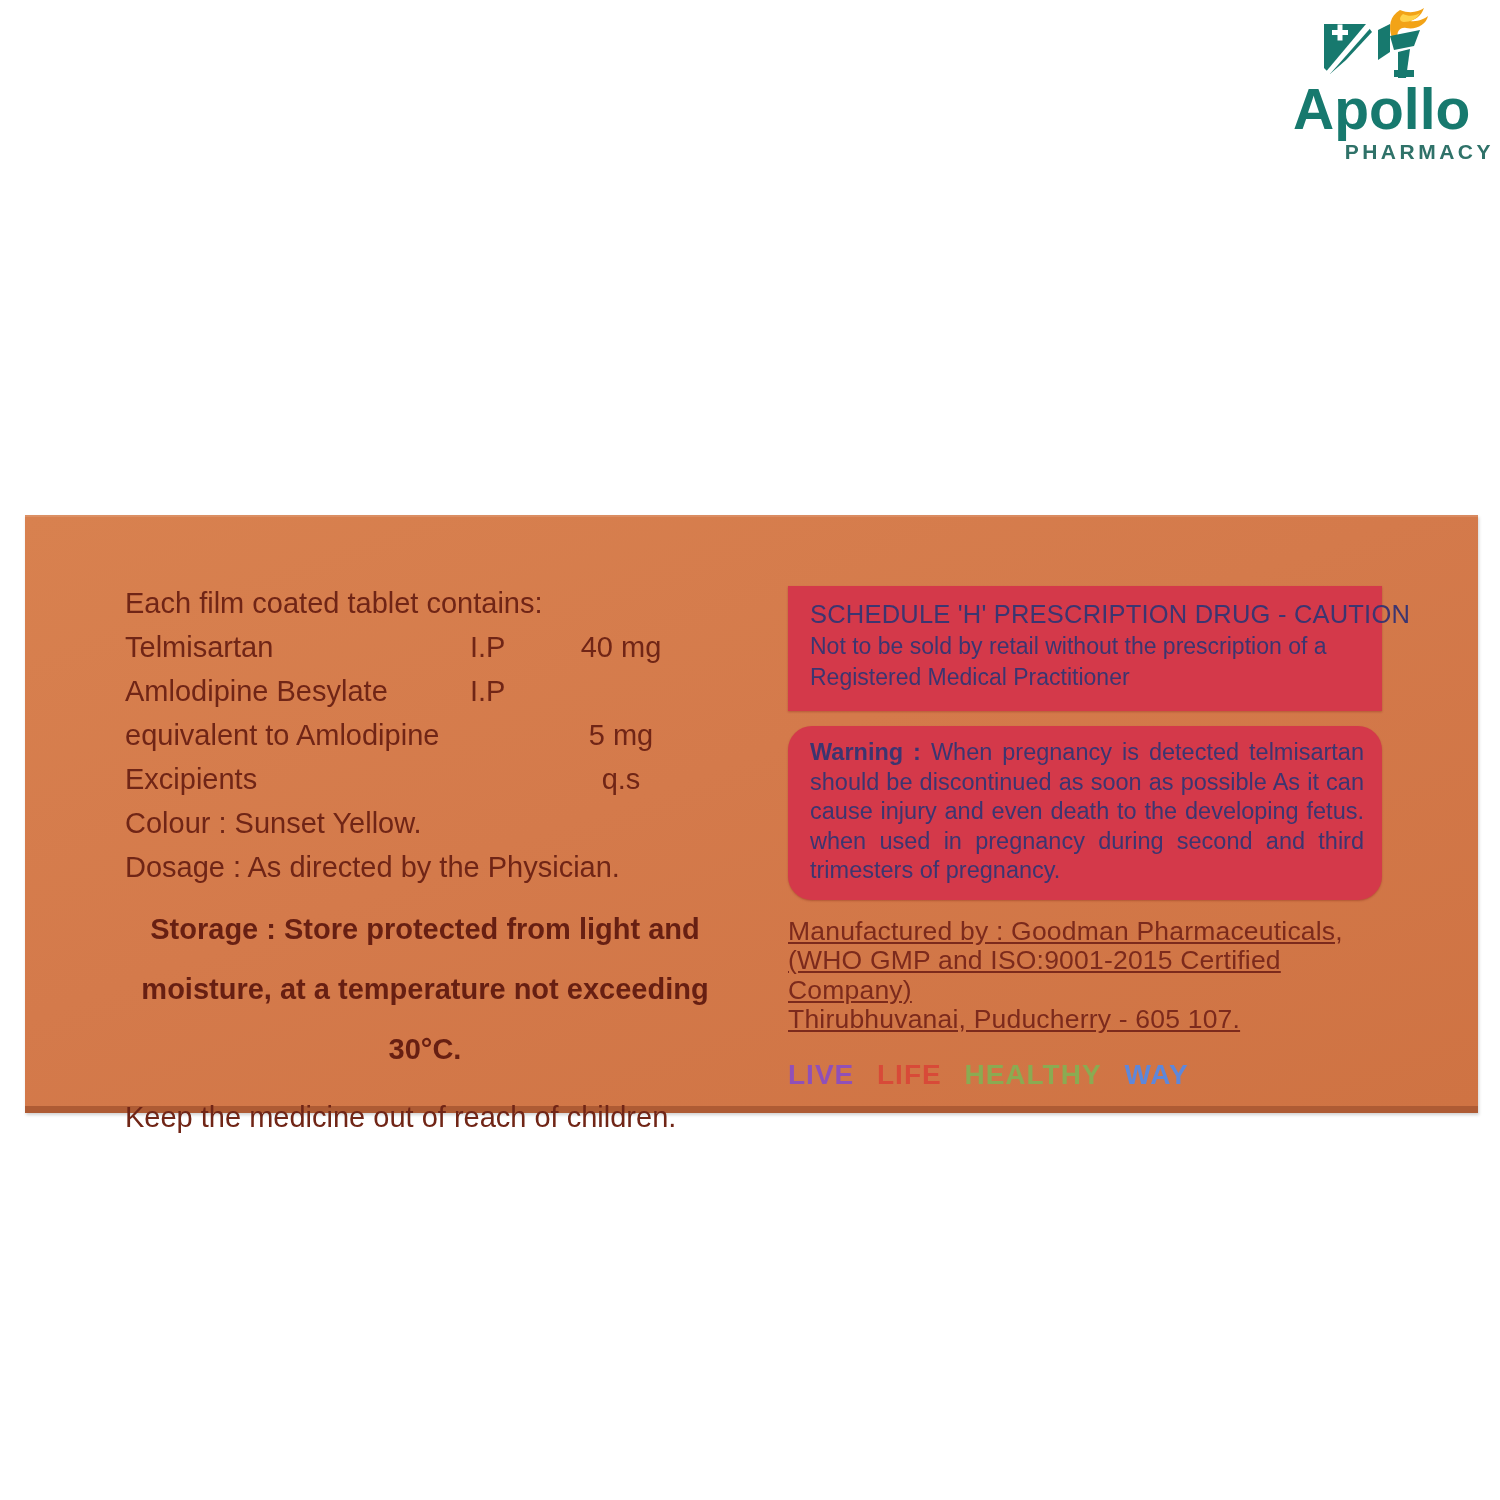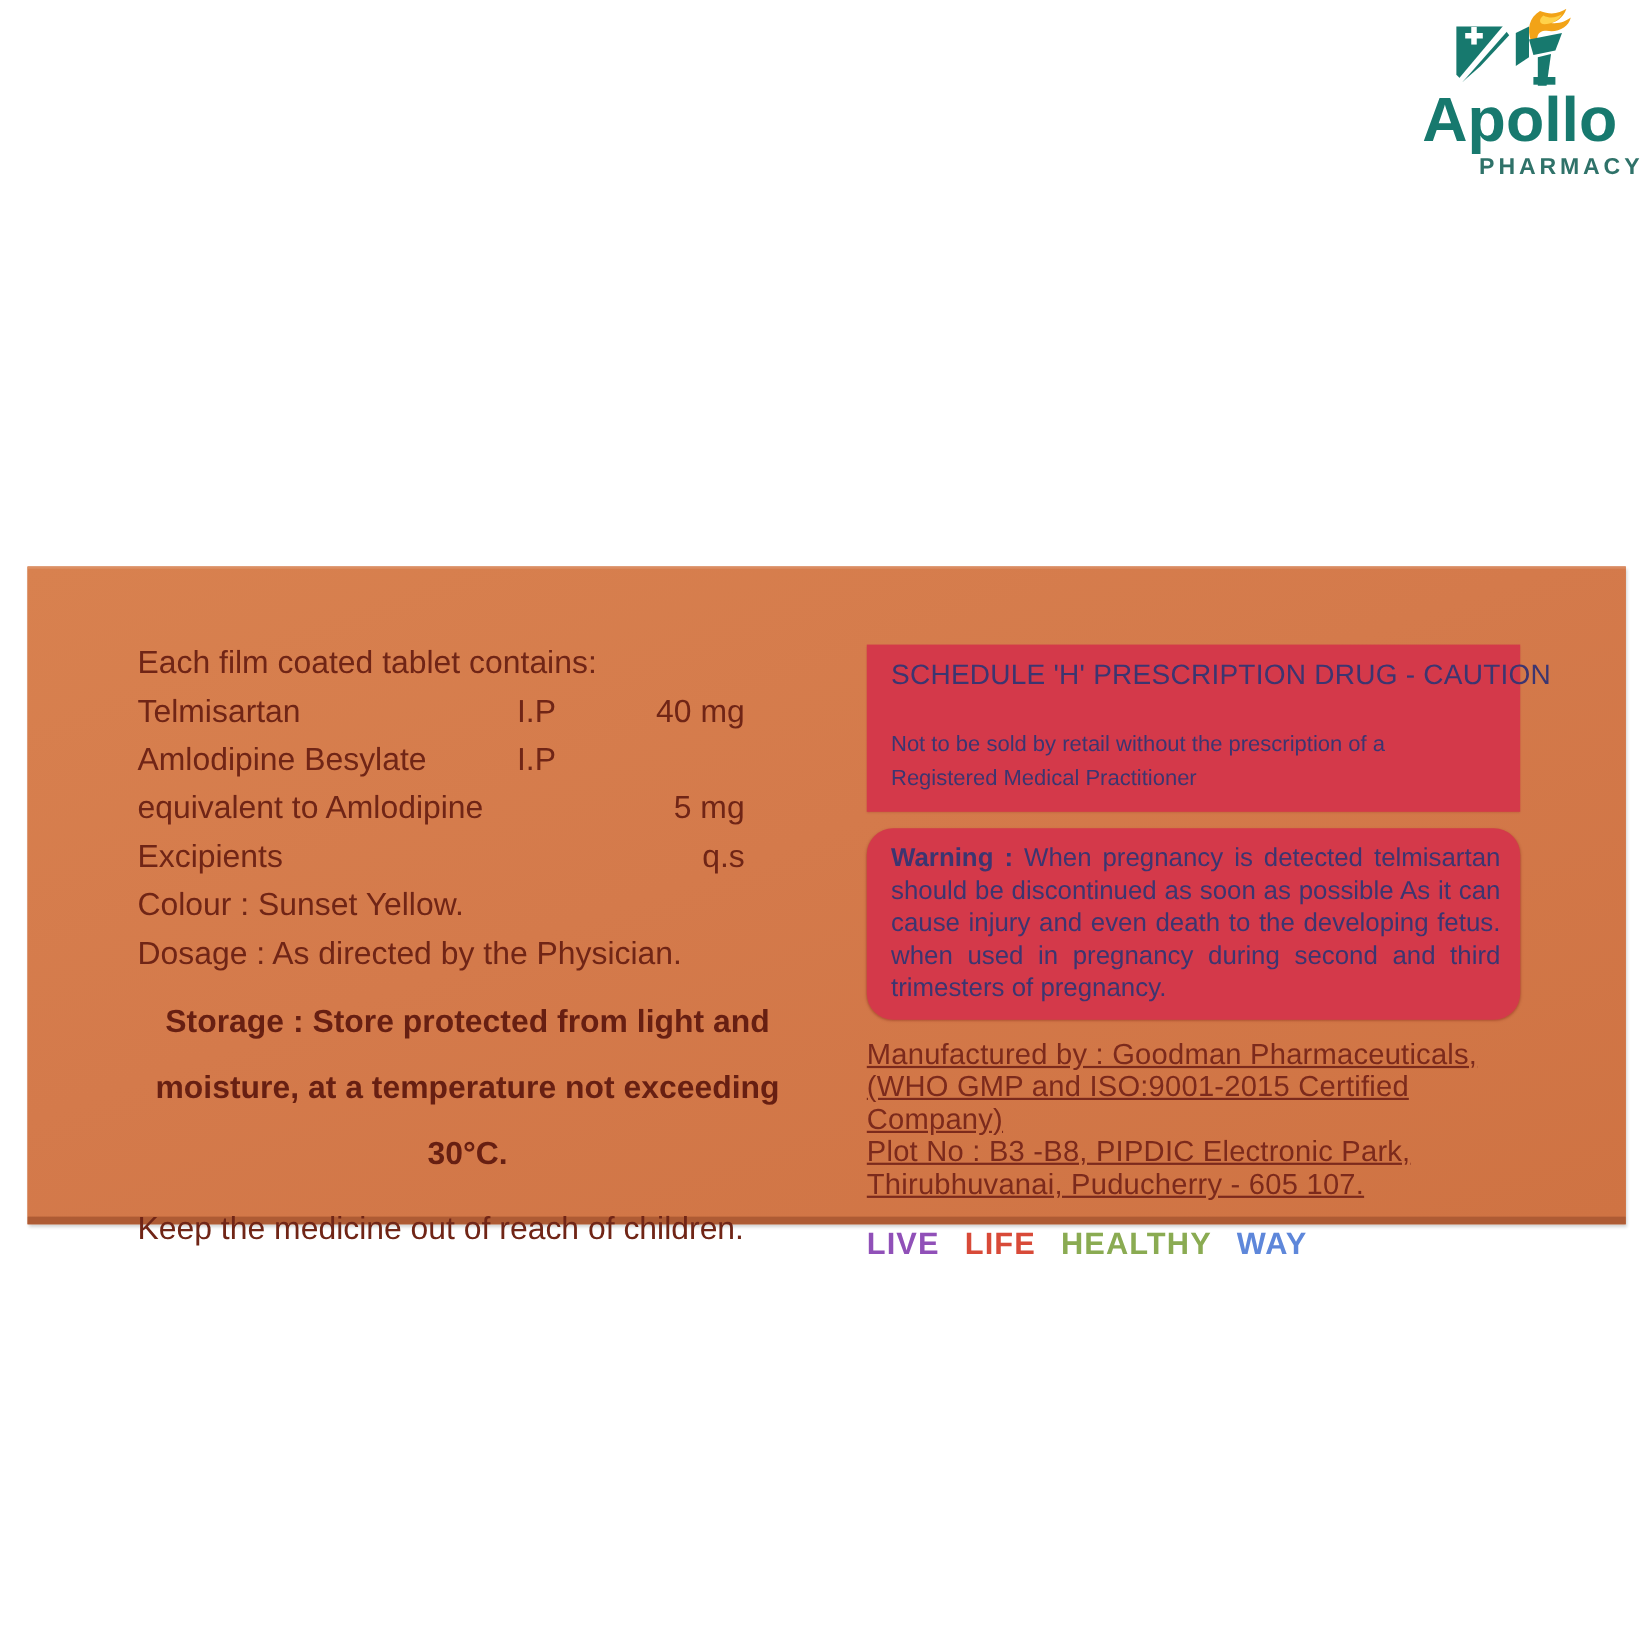--- a/index.html
+++ b/index.html
@@ -55,21 +55,21 @@
     left: 100px; top: 66px;
     width: 600px;
     color: #702516;
     font-size: 29px;
     line-height: 44px;
   }
   .comp-table { border-collapse: collapse; width: 552px; }
   .comp-table td { padding: 0; font-size: 29px; line-height: 44px; white-space: nowrap; }
   .comp-table td.c-label { width: 345px; }
   .comp-table td.c-pharm { width: 95px; }
-  .comp-table td.c-amount { width: 112px; text-align: right; }
+  .comp-table td.c-amount { width: 112px; text-align: center; }
   .storage-line {
     font-weight: bold;
     line-height: 60px;
     margin-top: 10px;
     width: 600px;
     color: #671f12;
     text-align: center;
   }
   .keep-line { margin-top: 16px; }
 
@@ -87,24 +87,23 @@
     box-shadow: 0 1px 2px rgba(120,30,20,0.35);
   }
   .schedule-box { min-height: 125px; }
   .schedule-title {
     font-size: 25.5px;
     line-height: 33px;
     letter-spacing: 0.2px;
     white-space: nowrap;
   }
   .schedule-body {
-    font-size: 20px;
+    font-size: 23px;
     line-height: 31px;
     width: 540px;
-    margin-top: 31px;
   }
   .warning-box {
     margin-top: 15px;
     min-height: 150px;
     font-size: 23.5px;
     line-height: 29.5px;
     text-align: justify;
     border-radius: 24px;
   }
   .warn-label { font-weight: bold; }
@@ -197,21 +196,20 @@
       <div class="schedule-body" style="color: rgb(60, 53, 112);">Not to be sold by retail without the prescription of a Registered Medical Practitioner</div>
     </div>
 
     <div class="redbox warning-box" style="background-color: rgb(212, 57, 74);">
       <span class="warn-label" style="color: rgb(60, 53, 112);">Warning :</span><span style="color: rgb(60, 53, 112);"> When pregnancy is detected telmisartan should be discontinued as soon as possible As it can cause injury and even death to the developing fetus. when used in pregnancy during second and third trimesters of pregnancy.</span>
     </div>
 
     <div class="manufacturer" style="color: rgb(124, 42, 28);">
       <div>Manufactured by : Goodman Pharmaceuticals,</div>
       <div>(WHO GMP and ISO:9001-2015 Certified Company)</div>
-      <div>Plot No : B3 -B8, PIPDIC Electronic Park,</div>
       <div>Thirubhuvanai, Puducherry - 605 107.</div>
     </div>
 
     <div class="tagline">
       <span class="tag-live" style="color: rgb(144, 80, 184);">LIVE</span>
       <span class="tag-life" style="color: rgb(216, 74, 56);">LIFE</span>
       <span class="tag-healthy" style="color: rgb(138, 171, 82);">HEALTHY</span>
       <span class="tag-way" style="color: rgb(94, 135, 218);">WAY</span>
     </div>
 

